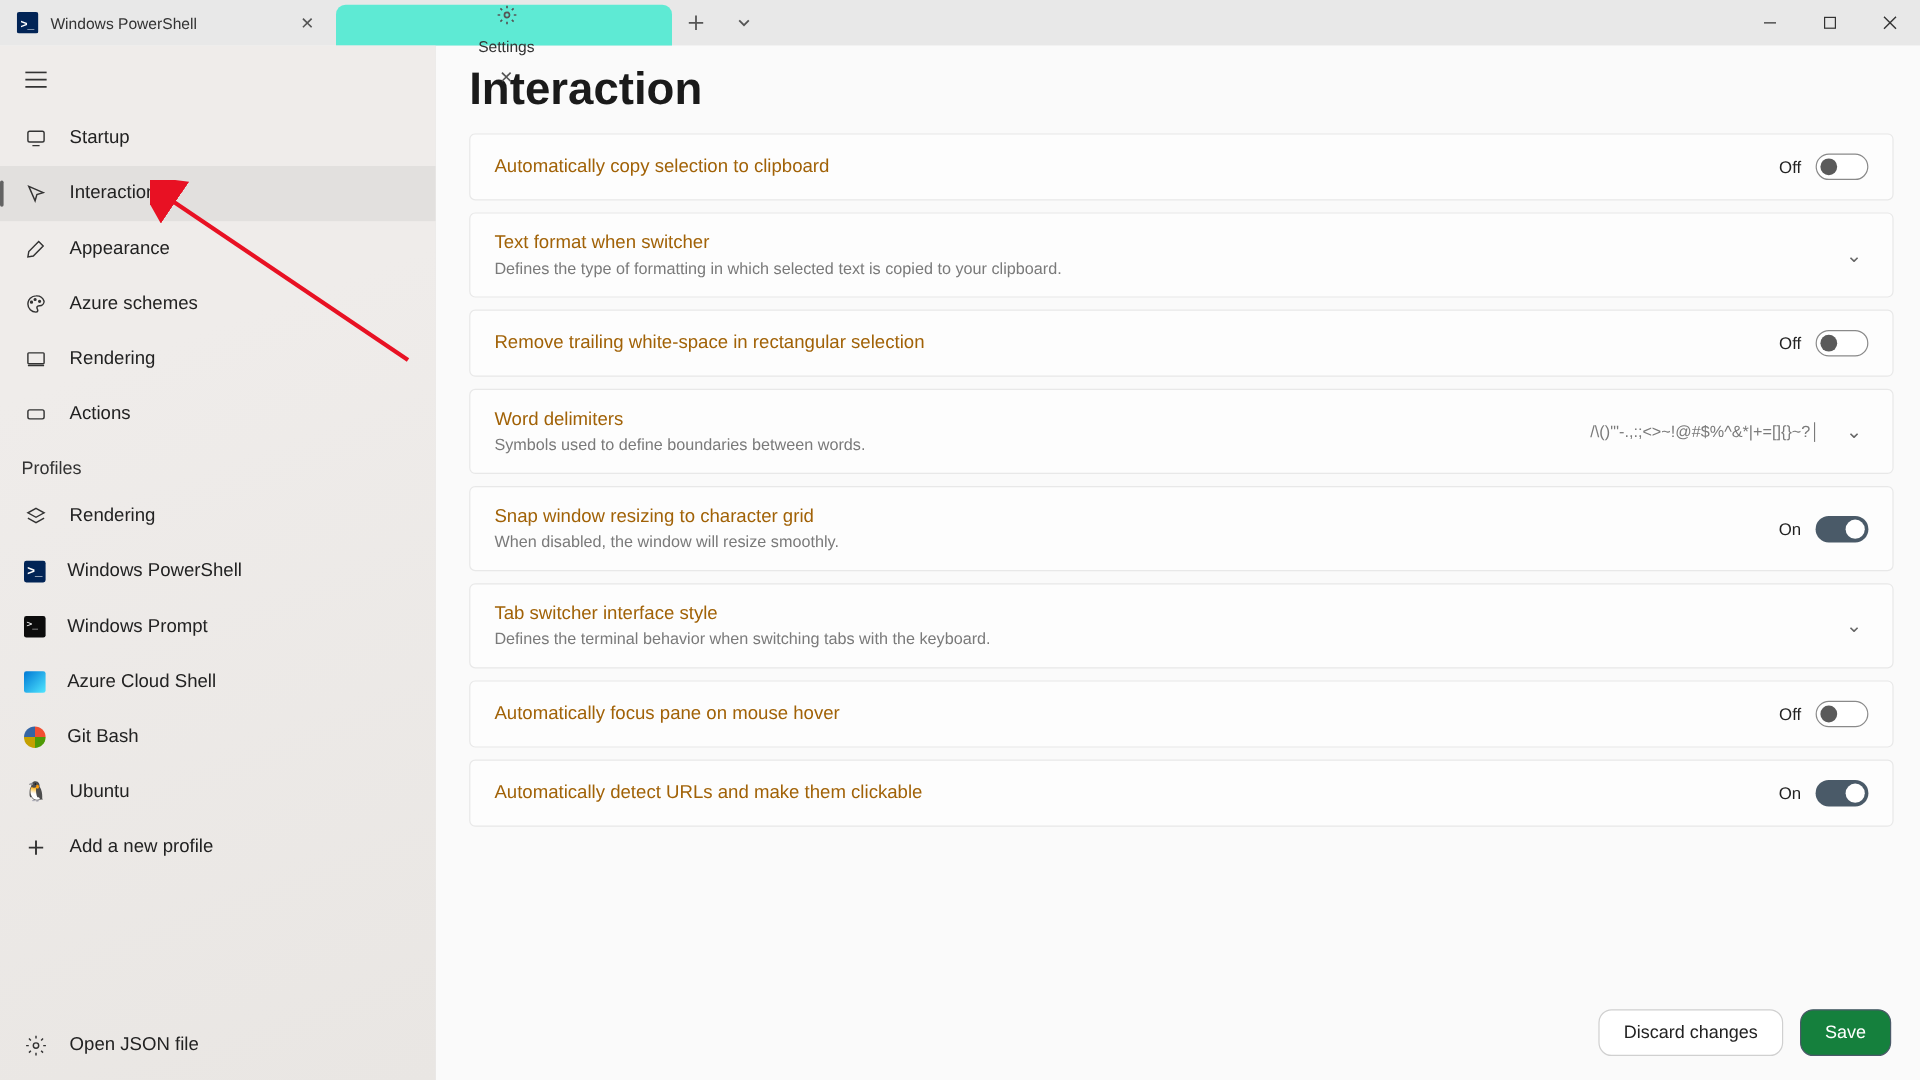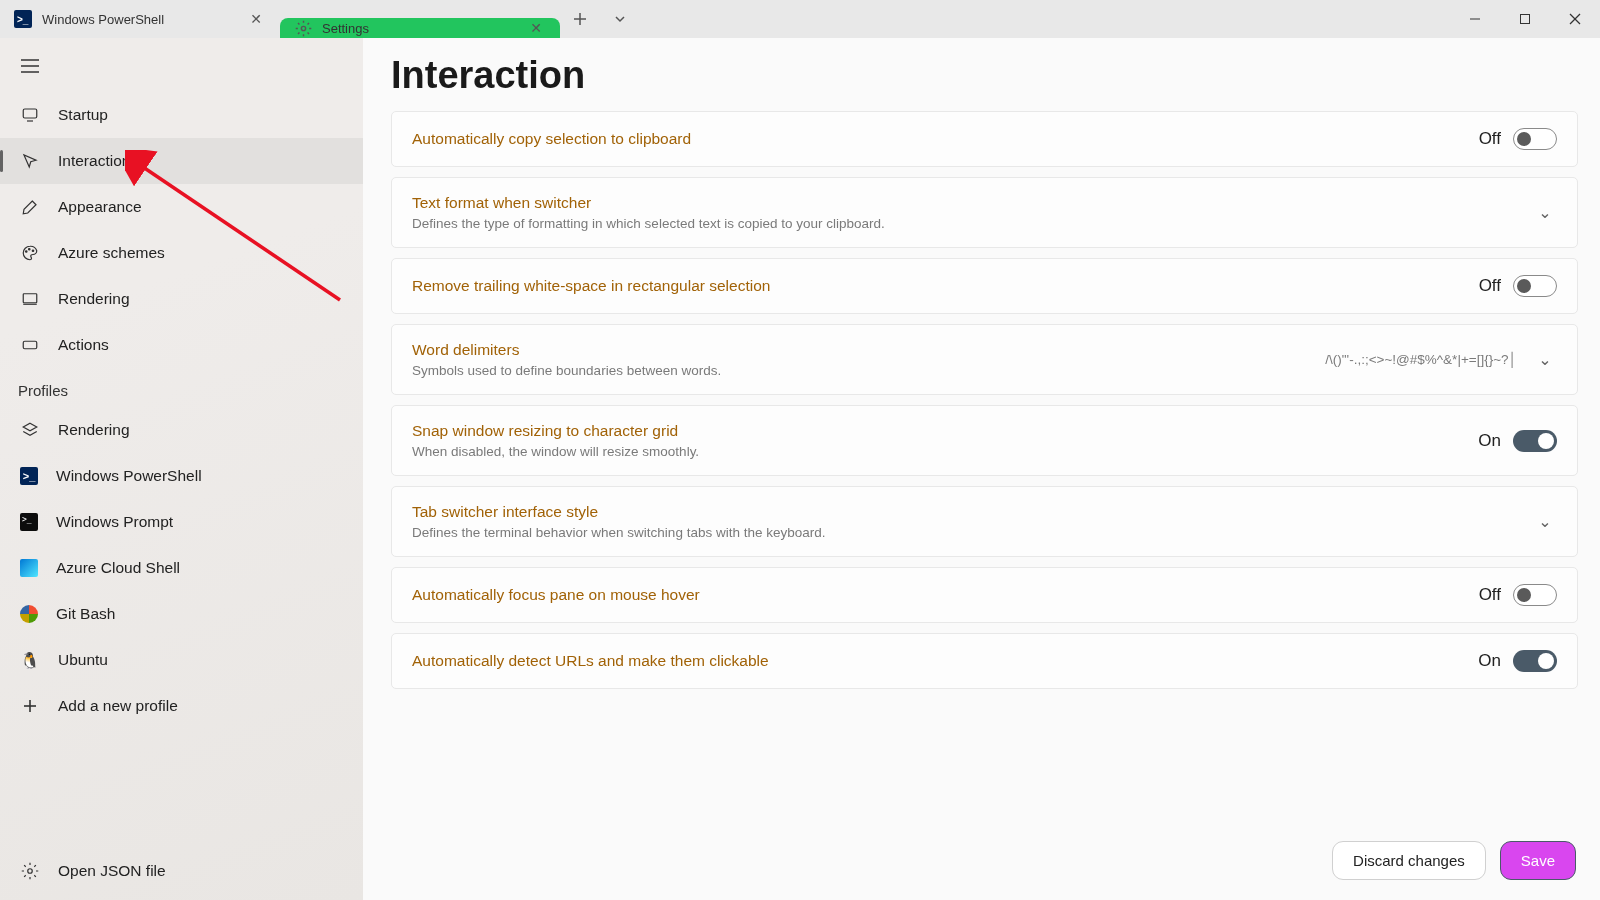--- a/index.html
+++ b/index.html
@@ -1,21 +1,21 @@
 <!DOCTYPE html>
 <html><head>
 <meta charset="utf-8">
 <style>
   * { box-sizing: border-box; margin: 0; padding: 0; font-family: "Segoe UI", Arial, sans-serif; }
   body { width: 1600px; height: 900px; background: #f5f5f5; overflow: hidden; position: relative; }
 
   
   .titlebar { height: 38px; background: #e8e8e8; display: flex; align-items: stretch; }
   .tab { display: flex; align-items: center; padding: 0 10px 0 14px; font-size: 13px; color: #333; position: relative; min-width: 280px; gap: 10px; }
-  .tab.active { background: #22c55e; border-radius: 8px 8px 0 0; margin-top: 18px; }
+  .tab.active { background: #5eead4; border-radius: 8px 8px 0 0; margin-top: 4px; flex-direction: column; }
   .tab .tab-icon { width: 18px; height: 18px; display:flex; align-items:center; justify-content:center;}
   .tab .tab-label { flex: 1; font-size: 13px; }
   .tab .tab-close { width: 28px; height: 28px; display:flex; align-items:center; justify-content:center; color:#555; font-size:14px; border-radius:4px; cursor:pointer;}
   .tab-actions { display:flex; align-items:center; }
   .tab-action-btn { width: 40px; height:38px; display:flex; align-items:center; justify-content:center; color:#555; cursor:pointer;}
   .titlebar-spacer { flex:1; }
   .win-controls { display:flex; }
   .win-btn { width: 50px; height:38px; display:flex; align-items:center; justify-content:center; color:#333; cursor:pointer;}
 
   
@@ -37,32 +37,32 @@
 
   .content { flex:1; background:#fafafa; display:flex; flex-direction:column; overflow:hidden;}
   .page-title { font-size:38px; font-weight:600; color:#1a1a1a; padding:16px 0 14px 28px;}
   .scroll { flex:1; overflow-y:auto; padding:0 22px 0 28px; }
   .card { background:#fdfdfd; border:1px solid #e8e8e8; border-radius:5px; padding:16px 20px; margin-bottom:10px; display:flex; align-items:center; }
   .card-main { flex:1; }
   .card-title { font-size:15.5px; color:#a16207; }
   .card-desc { font-size:13.5px; color:#7a7a7a; margin-top:4px; }
   .card-val { font-size:13.5px; color:#7a7a7a; margin-right:16px; }
   .toggle-wrap { display:flex; align-items:center; gap:12px; }
-  .toggle-label { font-size:17px; color:#222; }
+  .toggle-label { font-size:14px; color:#222; }
   .toggle { width:44px; height:22px; border-radius:11px; position:relative; cursor:pointer; }
   .toggle.off { background:#fff; border:1px solid #8a8a8a; }
   .toggle.off .knob { position:absolute; left:3px; top:3px; width:14px; height:14px; background:#5a5a5a; border-radius:50%; }
   .toggle.on { background:#4a5a68; }
   .toggle.on .knob { position:absolute; right:3px; top:3px; width:16px; height:16px; background:#fff; border-radius:50%; }
   .chevron { width:24px; color:#666; font-size:16px; text-align:center; cursor:pointer;}
 
   .footer { display:flex; justify-content:flex-end; padding:16px 24px 20px 0; gap:14px; background:#fafafa;}
   .btn { padding:10px 20px; font-size:15px; border-radius:11px; cursor:pointer; }
   .btn-secondary { background:#fff; border:1px solid #d0d0d0; color:#222;}
-  .btn-primary { background:#d946ef; border:1px solid #4a5a68; color:#fff;}
+  .btn-primary { background:#15803d; border:1px solid #4a5a68; color:#fff;}
 
   
   .arrow { position:absolute; pointer-events:none; z-index:50; }
 
   
   .sidebar::after{content:"";position:absolute;right:-1px;top:0;bottom:0;width:1px;background:rgba(0,0,0,0.05);}
 
 </style>
 </head>
 <body>

